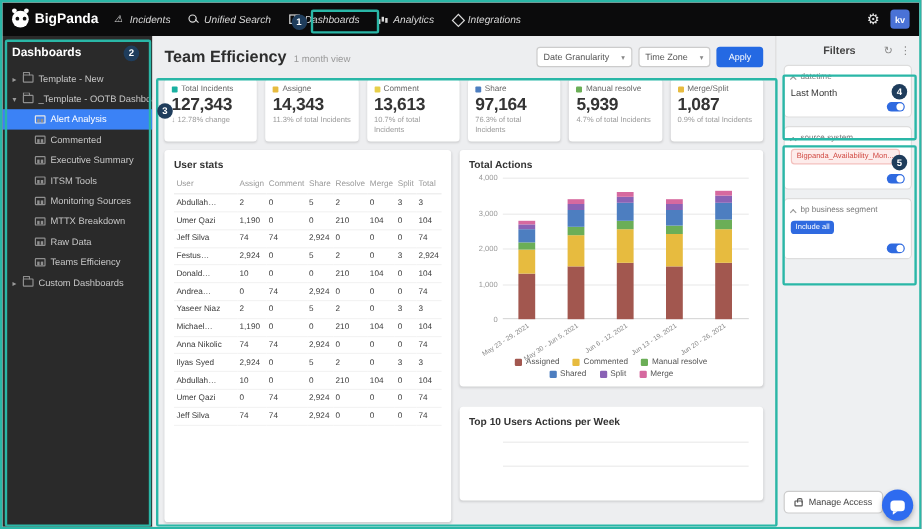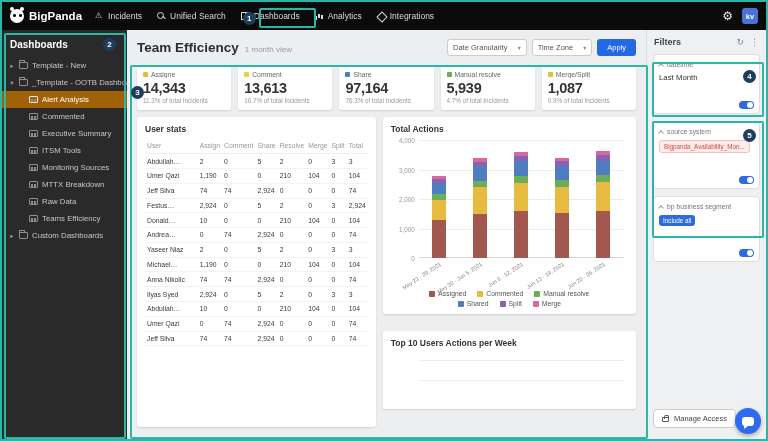--- a/index.html
+++ b/index.html
@@ -7,42 +7,42 @@
   .screen { position:relative; width:768px; height:441px; background:#edeef0; overflow:hidden;
             border:2px solid #2ab7a7; }
 
   
   .topnav { position:absolute; left:0; top:0; right:0; height:28px; background:#0b0b0c;
             display:flex; align-items:center; padding:0 8px; }
   .brand { display:flex; align-items:center; gap:5px; color:#fff; font-weight:bold; font-size:11.5px; cursor:pointer; }
   .panda { width:14px; height:14px; background:#fff; border-radius:50%; position:relative; }
   .panda::before { content:""; position:absolute; top:-2px; left:0; width:4px; height:4px; background:#fff; border-radius:50%; box-shadow:10px 0 0 #fff; }
   .panda::after { content:""; position:absolute; top:5px; left:3px; width:2.5px; height:2.5px; background:#111; border-radius:50%; box-shadow:6px 0 0 #111; }
-  .nav { display:flex; gap:15px; margin-left:13px; }
+  .nav { display:flex; gap:15px; margin-left:13px;font-style:italic; }
   .nav-item { color:#d8d8d8; font-size:8.5px; display:flex; align-items:center; cursor:pointer; white-space:nowrap; }
   .nic { display:inline-block; width:10px; height:9px; position:relative; margin-right:3px; }
   .nic-alert::before { content:"⚠"; position:absolute; top:-1px; left:0; font-size:8px; color:#d8d8d8; }
   .nic-search::before { content:""; position:absolute; left:0; top:0; width:5px; height:5px; border:1px solid #d8d8d8; border-radius:50%; }
   .nic-search::after { content:""; position:absolute; left:5px; top:5px; width:4px; height:1px; background:#d8d8d8; transform:rotate(45deg); }
   .nic-grid::before { content:""; position:absolute; inset:0 1px 1px 0; border:1px solid #d8d8d8; }
   .nic-grid::after { content:""; position:absolute; left:4px; top:1px; bottom:2px; width:1px; background:#d8d8d8; }
   .nic-chart::before { content:""; position:absolute; left:0; bottom:1px; width:2px; height:4px; background:#d8d8d8;
                        box-shadow:3px -2px 0 #d8d8d8, 6px -1px 0 #d8d8d8; }
   .nic-diamond::before { content:""; position:absolute; left:1px; top:1px; width:6px; height:6px; border:1px solid #d8d8d8; transform:rotate(45deg); }
   .nav-right { margin-left:auto; display:flex; align-items:center; gap:9px; }
   .gear { color:#e6e6e6; font-size:12px; cursor:pointer; }
   .avatar { width:16px; height:16px; border-radius:3px; background:#4a72d6; color:#fff; font-size:7.5px; font-weight:bold;
             display:flex; align-items:center; justify-content:center; cursor:pointer; }
 
   
   .sidebar { position:absolute; left:0; top:28px; bottom:0; width:125px; background:#2a2a2a; color:#c7c7c7; }
   .sb-header { padding:9px 8px 7px; color:#fff; font-size:10px; font-weight:bold; }
   .sb-item { display:flex; align-items:center; gap:4px; height:17px; font-size:7.8px; padding-right:3px;
              cursor:pointer; white-space:nowrap; overflow:hidden; }
-  .sb-item.selected { background:#a16207; color:#fff; }
+  .sb-item.selected { background:#3b82f6; color:#fff; }
   .sb-caret { font-size:6.5px; color:#9a9a9a; width:6px; flex:none; text-align:center; }
   .sb-ic { width:9px; height:7px; position:relative; flex:none; border:1px solid #8f8f8f; border-radius:1px; }
   .sb-ic.folder::before { content:""; position:absolute; top:-3px; left:-1px; width:4px; height:2px;
                           border:1px solid #8f8f8f; border-bottom:none; border-radius:1px 1px 0 0; }
   .sb-ic.dash::before { content:""; position:absolute; left:1px; bottom:0; width:2px; height:3px; background:#8f8f8f;
                         box-shadow:3px 0 0 #8f8f8f; }
   .selected .sb-ic, .selected .sb-ic.dash::before { border-color:#e8e8e8; }
 
   
   .main { position:absolute; left:125px; top:28px; right:120px; bottom:0; background:#edeef0; overflow:hidden; }
@@ -86,24 +86,24 @@
   .lrow { display:flex; gap:11px; }
   .litem { display:flex; align-items:center; gap:3px; font-size:6.8px; color:#555; }
   .lsq { width:6px; height:6px; border-radius:1px; }
 
   .mini-chart { position:relative; margin-left:28px; margin-right:4px; height:48px; overflow:hidden; }
 
   
   .filters { position:absolute; right:0; top:28px; bottom:0; width:120px; background:#eef0f2;
              border-left:1px solid #dcdcdc; padding:7px 6px; }
   .filters-header { display:flex; justify-content:space-between; align-items:flex-end; font-size:9px;
-                    font-weight:bold; color:#444; padding:0 1px; }
+                    font-weight:bold; color:#444; padding:0 1px;margin-left:32px; }
   .f-icons { display:flex; gap:6px; color:#888; font-weight:normal; }
   .f-icons span { font-size:9px; cursor:pointer; }
-  .fcard { background:#fff; border:1px solid #ddd; border-radius:4px; padding:6px 5px 31px; margin-top:7px; position:relative; }
+  .fcard { background:#fff; border:1px solid #ddd; border-radius:4px; padding:6px 5px 15px; margin-top:7px; position:relative; }
   .flabel { display:flex; align-items:center; gap:4px; font-size:6.8px; color:#777; }
   .chev { width:4px; height:4px; border-left:1px solid #999; border-top:1px solid #999; transform:rotate(45deg);
           flex:none; margin-top:2px; }
   .fvalue { font-size:7.8px; color:#333; margin-top:5px; }
   .tag { display:inline-block; font-size:6.3px; border-radius:3px; padding:2px 4px; margin-top:5px; max-width:100%;
          overflow:hidden; text-overflow:ellipsis; white-space:nowrap; }
   .tag.red { color:#d14b44; background:#fdeceb; border:1px solid #f3c0bd; }
   .tag.blue { color:#fff; background:#2f6ae0; }
   .toggle { position:absolute; right:5px; bottom:4px; width:15px; height:8px; border-radius:4px; background:#2f6ae0; cursor:pointer; }
   .toggle::after { content:""; position:absolute; top:1px; right:1px; width:6px; height:6px; background:#fff; border-radius:50%; }
@@ -238,20 +238,28 @@
         </div>
         <div class="select">
           <span>Time Zone</span>
           <span class="caret2">▾</span>
         </div>
         <button class="apply">Apply</button>
       </div>
     </div>
 
     <div class="metrics" id="metrics">
+        <div class="metric">
+          <div class="m-top">
+            <span class="m-dot" style="background: rgb(26, 176, 161);"></span>
+            <span>Total Incidents</span>
+          </div>
+          <div class="m-value">127,343</div>
+          <div class="m-sub">↓ 12.78% change</div>
+        </div>
         <div class="metric">
           <div class="m-top">
             <span class="m-dot" style="background: rgb(231, 187, 63);"></span>
             <span>Assigne</span>
           </div>
           <div class="m-value">14,343</div>
           <div class="m-sub">11.3% of total Incidents</div>
         </div>
         <div class="metric">
           <div class="m-top">

